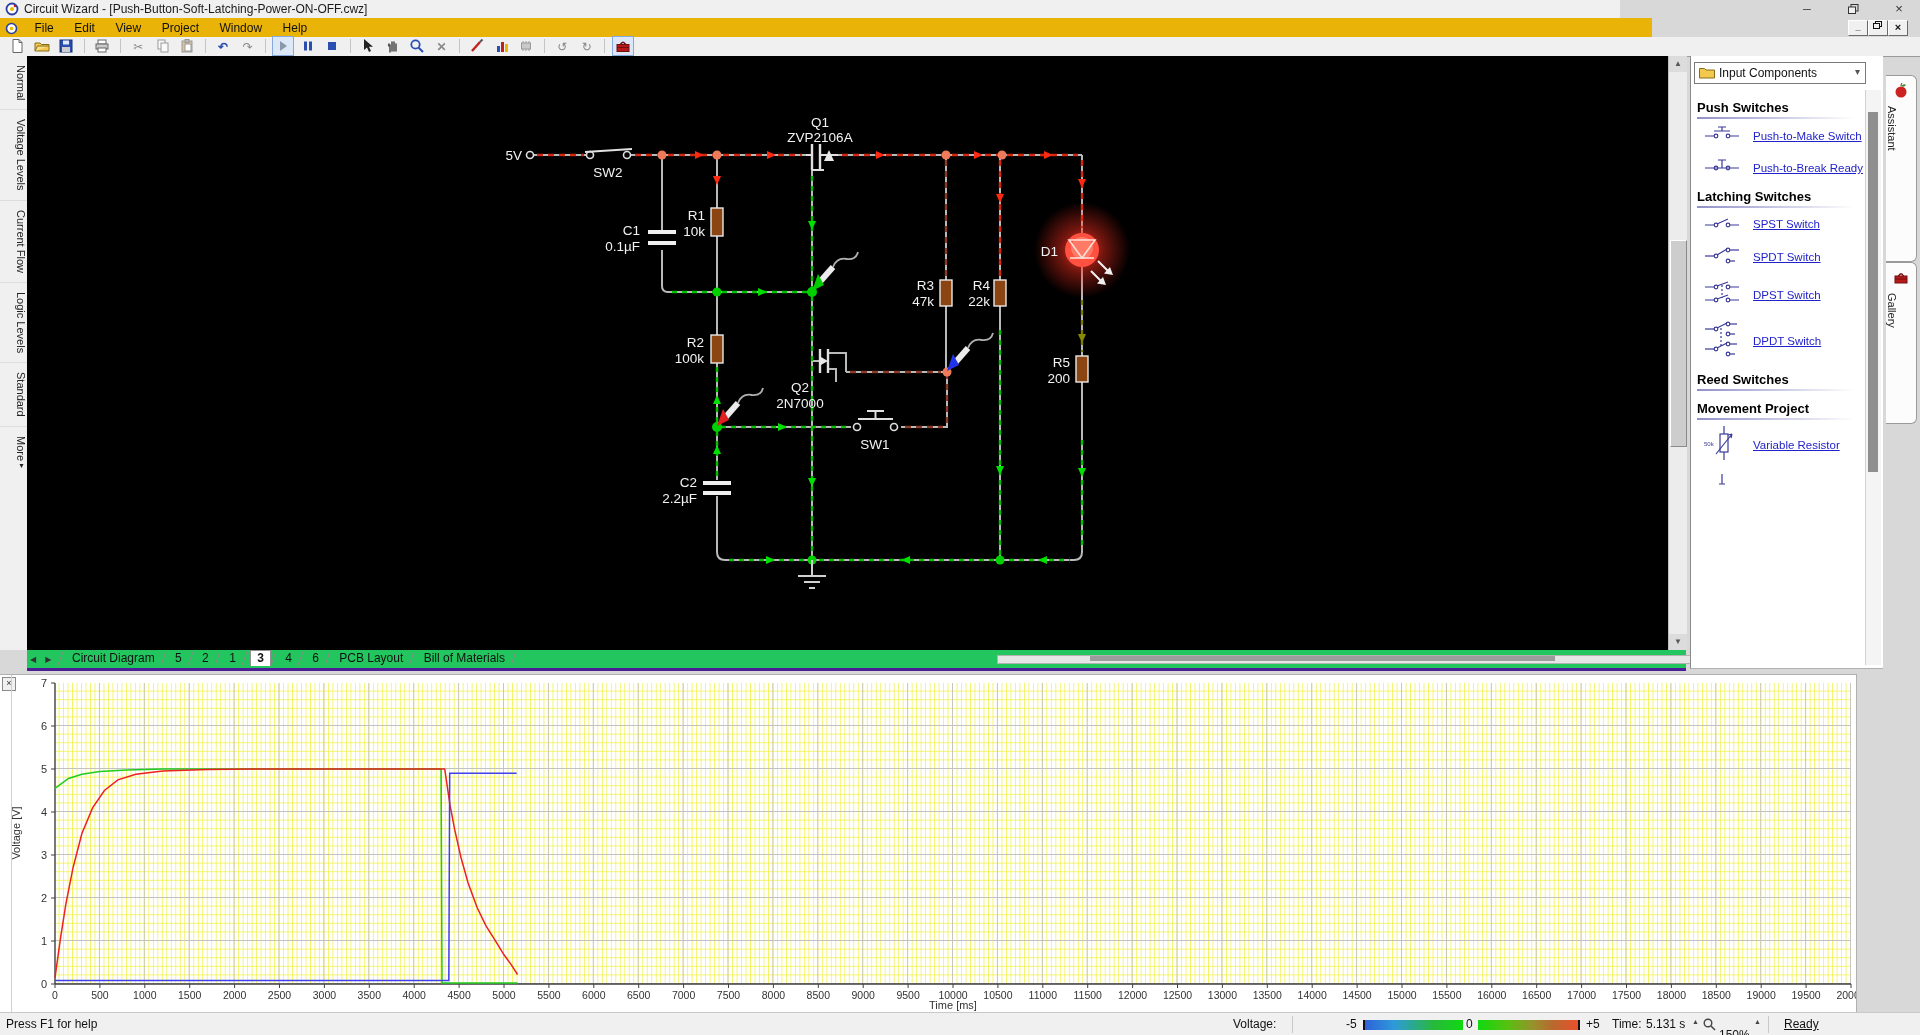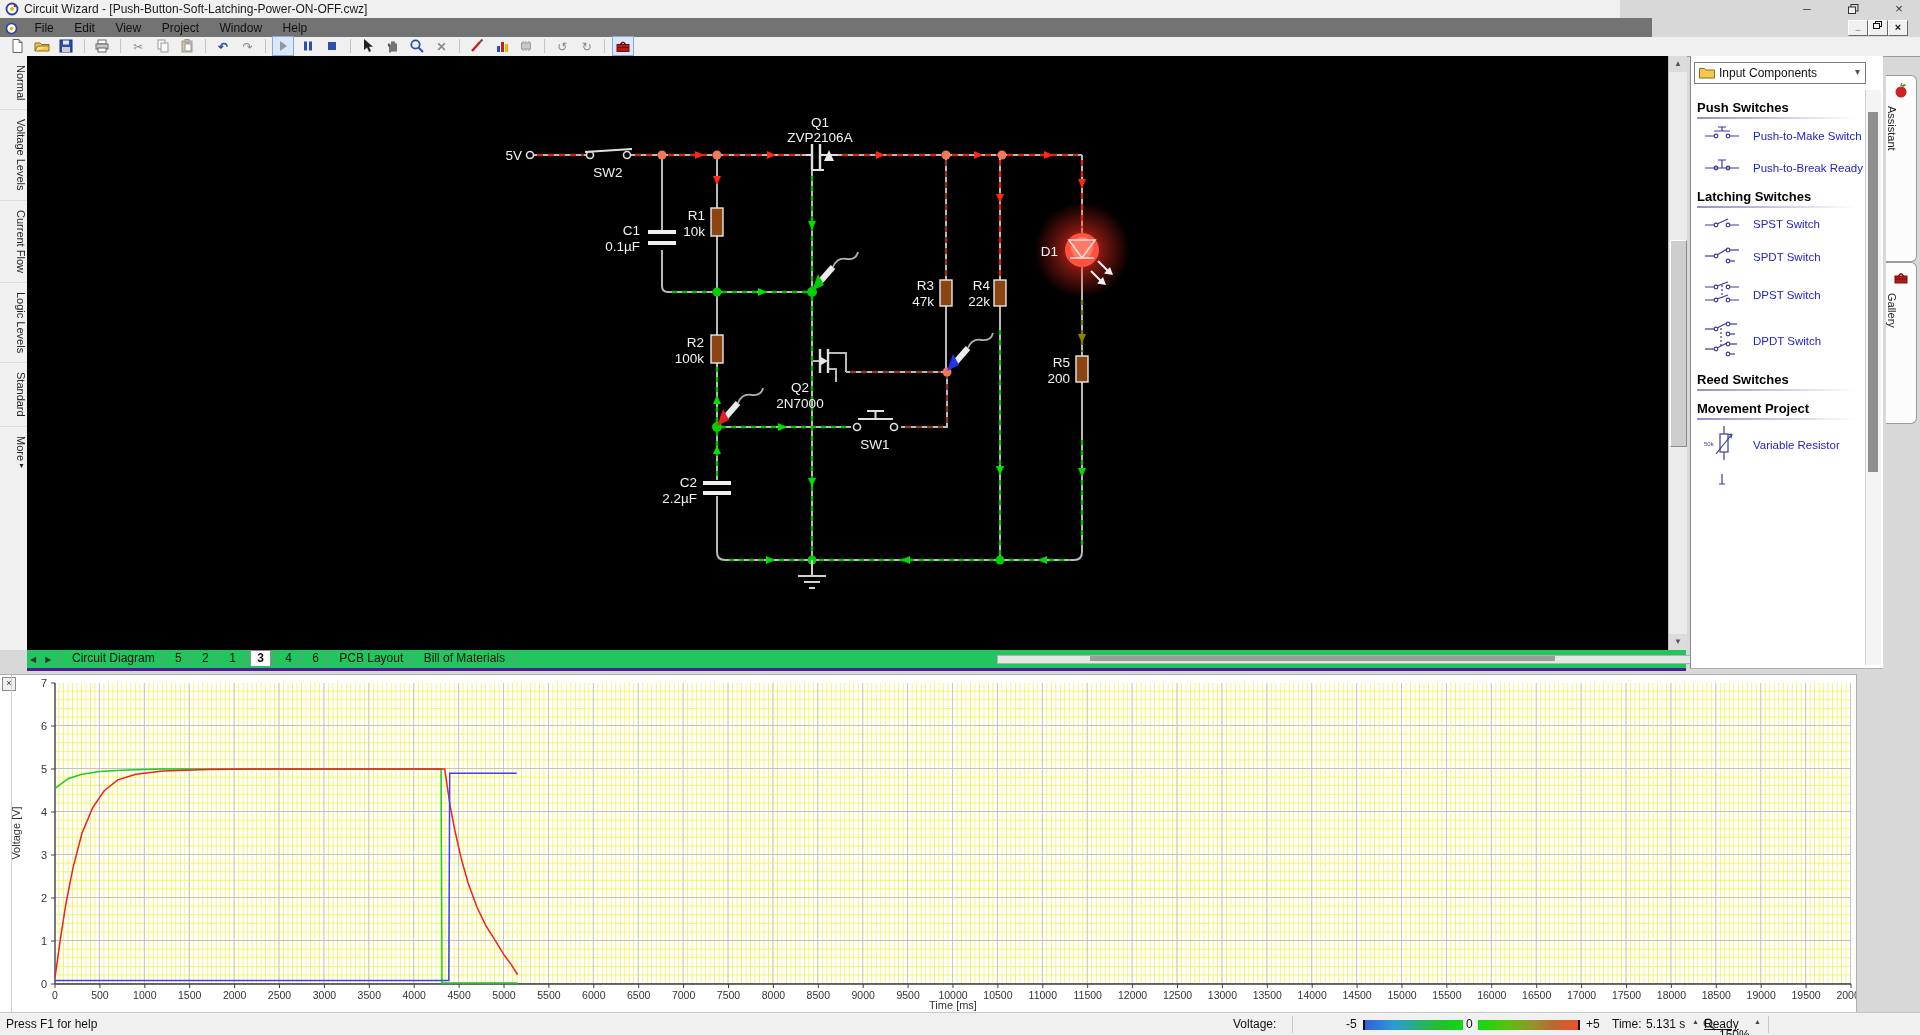--- a/index.html
+++ b/index.html
@@ -4,21 +4,21 @@
 <style>
   html,body{margin:0;padding:0;background:#d8d8d8;}
   body{width:1920px;height:1035px;position:relative;font-family:"Liberation Sans",sans-serif;overflow:hidden;
        -webkit-font-smoothing:antialiased;}
   
   #titlebar{position:absolute;left:0;top:0;width:1620px;height:18px;background:#f0f0f0;border-bottom:1px solid #e3e3e3;}
   #titlebar .title{position:absolute;left:24px;top:2px;font-size:12px;color:#1a1a1a;}
   .appicon{position:absolute;left:5px;top:2px;width:14px;height:14px;}
   .winbtn{position:absolute;top:0;width:32px;height:18px;text-align:center;font-size:11px;color:#333;line-height:18px;}
   
-  #menubar{position:absolute;left:0;top:18px;width:1652px;height:19px;background:#737373;border-bottom:5px solid #0ea5e9;}
+  #menubar{position:absolute;left:0;top:18px;width:1652px;height:19px;background:#eab308;border-bottom:5px solid #0ea5e9;}
   .menuitem{display:inline-block;padding:0 8px;font-size:12px;color:#111;line-height:19px;}
   .mdibtn{position:absolute;top:2px;width:18px;height:14px;background:#f0f0f0;border:1px solid;border-color:#ffffff #6a6a6a #6a6a6a #ffffff;
           font-size:9px;line-height:12px;text-align:center;color:#111;font-weight:bold;}
   
   #toolbar{position:absolute;left:0;top:37px;width:1920px;height:19px;background:#f0f0f0;border-bottom:1px solid #9a9a9a;}
   .tbtn{display:inline-block;width:20px;height:18px;vertical-align:top;text-align:center;position:relative;}
   .tbtn svg{margin-top:1px;}
   .tbtn.hl{background:#dcE8f8;outline:1px solid #86aade;}
   .tsep{display:inline-block;width:1px;height:14px;background:#c4c4c4;margin:2px 3px 0 3px;vertical-align:top;}
   .tglyph{font-size:12px;line-height:18px;color:#888;}
@@ -45,21 +45,21 @@
   
   #rpanel{position:absolute;left:1690px;top:56px;width:192px;height:612px;background:#ffffff;border-left:1px solid #8a8a8a;border-bottom:1px solid #b0b0b0;}
   #pselect{position:absolute;left:3px;top:6px;width:170px;height:20px;border:1px solid #7a7a7a;background:#fff;font-size:12px;color:#111;}
   #pselect .lbl{position:absolute;left:24px;top:3px;}
   #pselect .chev{position:absolute;right:5px;top:3px;color:#555;font-size:10px;}
   #plist{position:absolute;left:0px;top:34px;width:172px;height:575px;overflow:hidden;}
   .psec{font-size:13px;font-weight:bold;color:#000;margin:10px 0 2px 6px;}
   .psec-ul{height:2px;background:linear-gradient(to right,#9090c8,#ffffff);margin:0 8px 6px 6px;}
   .pitem{display:flex;align-items:center;margin:4px 0 10px 0;}
   .pitem .ic{width:62px;text-align:center;flex:0 0 62px;}
-  .pitem a{color:#2222cc;font-size:11.5px;}
+  .pitem a{color:#2222cc;font-size:11.5px;text-decoration:underline;}
   #pscroll{position:absolute;left:174px;top:34px;width:15px;height:575px;background:#f4f4f4;border-left:1px solid #d0d0d0;}
   #pthumb{position:absolute;left:2px;top:22px;width:10px;height:360px;background:#8f8f8f;}
   
   .sidetab{position:absolute;left:1886px;width:30px;background:#fcfcfc;border:1px solid #9a9a9a;border-left:none;
            border-radius:0 6px 6px 0;text-align:center;}
   .sidetab .vtxt{writing-mode:vertical-rl;font-size:11px;color:#222;margin-top:4px;}
   
   #graphpanel{position:absolute;left:0;top:674px;width:1856px;height:338px;background:#ffffff;border-top:1px solid #b0b0b0;border-right:1px solid #b0b0b0;}
   #graphclose{position:absolute;left:2px;top:2px;width:12px;height:12px;border:1px solid #8a8a8a;background:#f0f0f0;font-size:9px;line-height:11px;text-align:center;color:#333;}
   #graphsplit{position:absolute;left:11px;top:0;width:1px;height:338px;background:#d0d0d0;}
@@ -726,14 +726,14 @@
   <span class="seg" style="left:1612px;">Time:</span>
   <span class="seg" style="left:1646px;">5.131 s</span>
   <span class="spin" style="left:1692px;top:5px;">▲</span>
   <svg style="position:absolute;left:1703px;top:5px;" width="13" height="13">
       <circle cx="5" cy="5" r="3.8" fill="none" stroke="#444" stroke-width="1.4"></circle>
       <path d="M8,8 L12,12" stroke="#444" stroke-width="1.6"></path>
     </svg>
   <span class="seg" style="left:1719px;margin-top:11px;">150%</span>
   <span class="spin" style="left:1754px;top:5px;">▲</span>
   <span class="sdiv" style="left:1768px;"></span>
-  <span class="seg" style="left:1704px;text-decoration:underline;">Ready</span>
+  <span class="seg" style="left:1784px;text-decoration:underline;">Ready</span>
 </div>
 
 </body></html>

